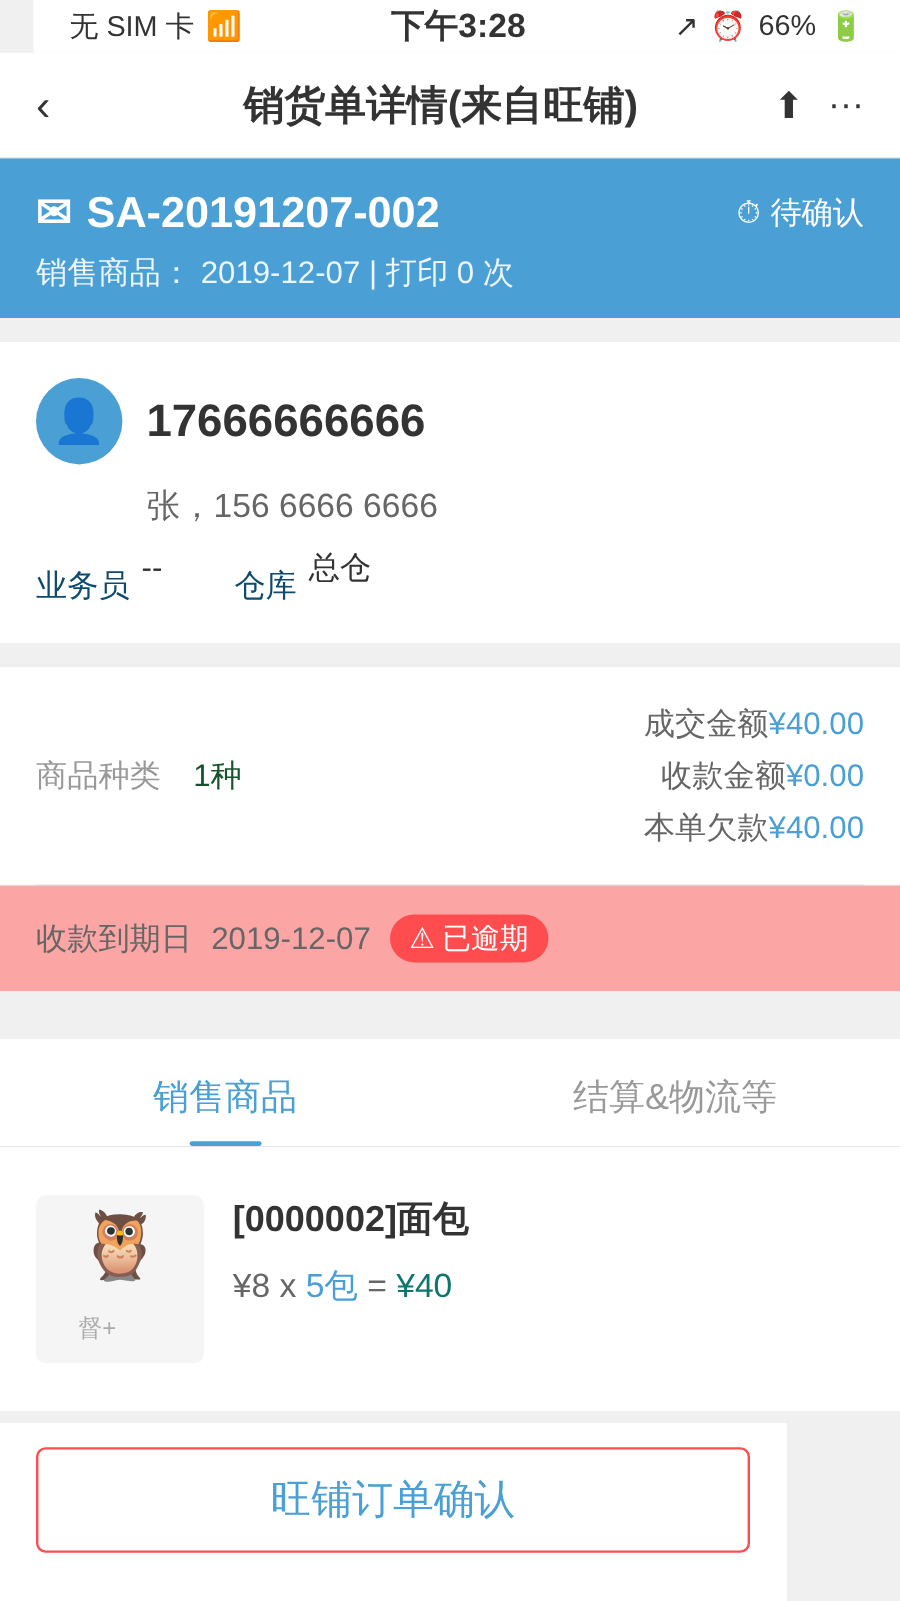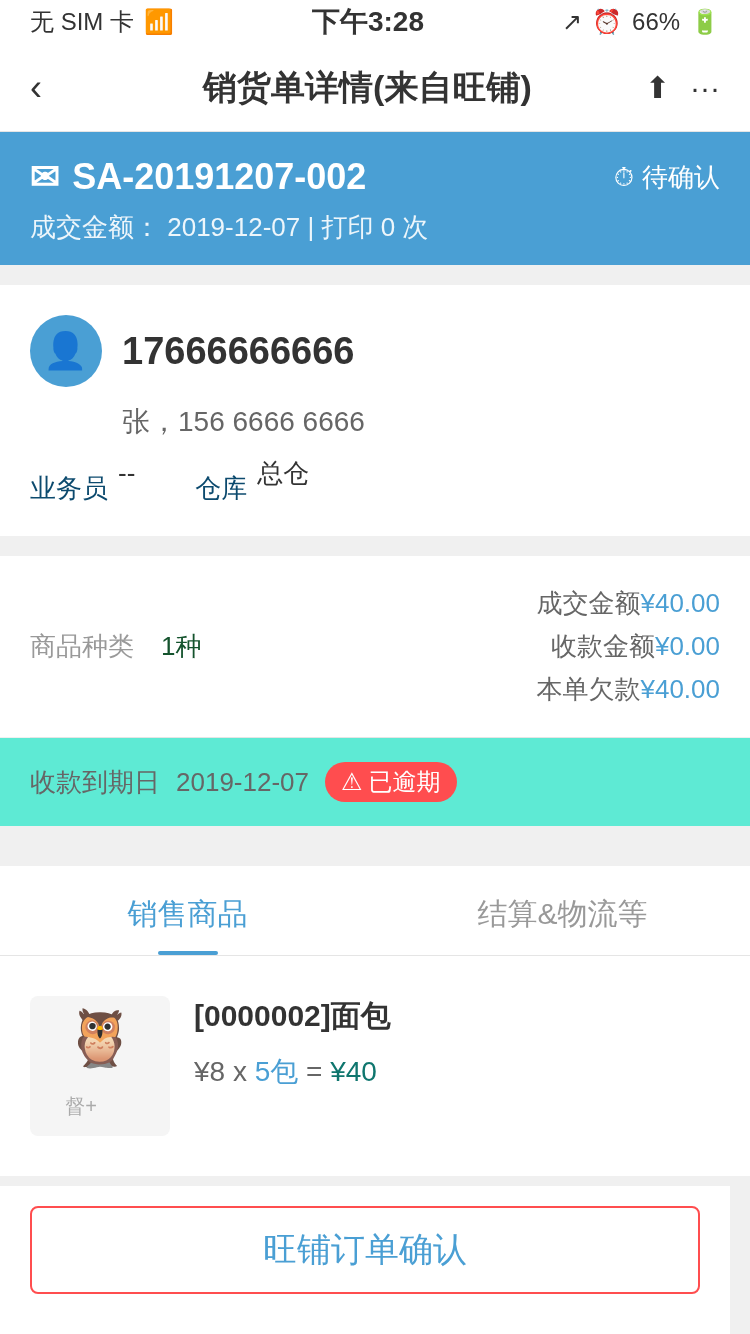--- a/index.html
+++ b/index.html
@@ -16,20 +16,21 @@
     
     .status-bar {
       height: 44px;
       background: #fff;
       display: flex;
       align-items: center;
       justify-content: space-between;
       padding: 0 30px;
       font-size: 24px;
       font-weight: 500;
+      margin-left: 28px;
     }
     .status-left { display: flex; align-items: center; gap: 10px; }
     .status-center { font-size: 28px; font-weight: 600; }
     .status-right { display: flex; align-items: center; gap: 10px; font-size: 24px; }
 
     
     .nav-bar {
       height: 88px;
       background: #fff;
       display: flex;
@@ -169,21 +170,21 @@
     }
     .summary-row {
       display: flex;
       align-items: center;
     }
     .amount-label { color: #666; }
     .amount-value { color: #4a9fd4; font-weight: 500; }
 
     
     .due-section {
-      background: #5eead4;
+      background: #fca5a5;
       padding: 24px 30px;
       font-size: 26px;
       color: #666;
       display: flex;
       align-items: center;
       gap: 16px;
     }
     .overdue-badge {
       background: #ff4d4f;
       color: #fff;
@@ -272,21 +273,21 @@
     .empty-area {
       background: #f0f0f0;
       height: 300px;
     }
 
     
     .bottom-bar {
       position: fixed;
       bottom: 0;
       left: 0;
-      width: 730px;
+      width: 655px;
       background: #fff;
       padding: 20px 30px 40px;
     }
     .confirm-button {
       width: 100%;
       height: 88px;
       border: 2px solid #ff4d4f;
       border-radius: 8px;
       background: #fff;
       color: #4a9fd4;
@@ -329,21 +330,21 @@
     <div class="order-id">
       <span>✉</span>
       <span>SA-20191207-002</span>
     </div>
     <div class="order-status">
       <span>⏱</span>
       <span>待确认</span>
     </div>
   </div>
   <div class="order-date">
-    <span>成交金额：</span>
+    <span>销售商品：</span>
     <span>2019-12-07</span>
     <span>| 打印 0 次</span>
   </div>
 </div>
 
 <div class="customer-section">
   <div class="customer-top">
     <div class="avatar">
       <span>👤</span>
     </div>

